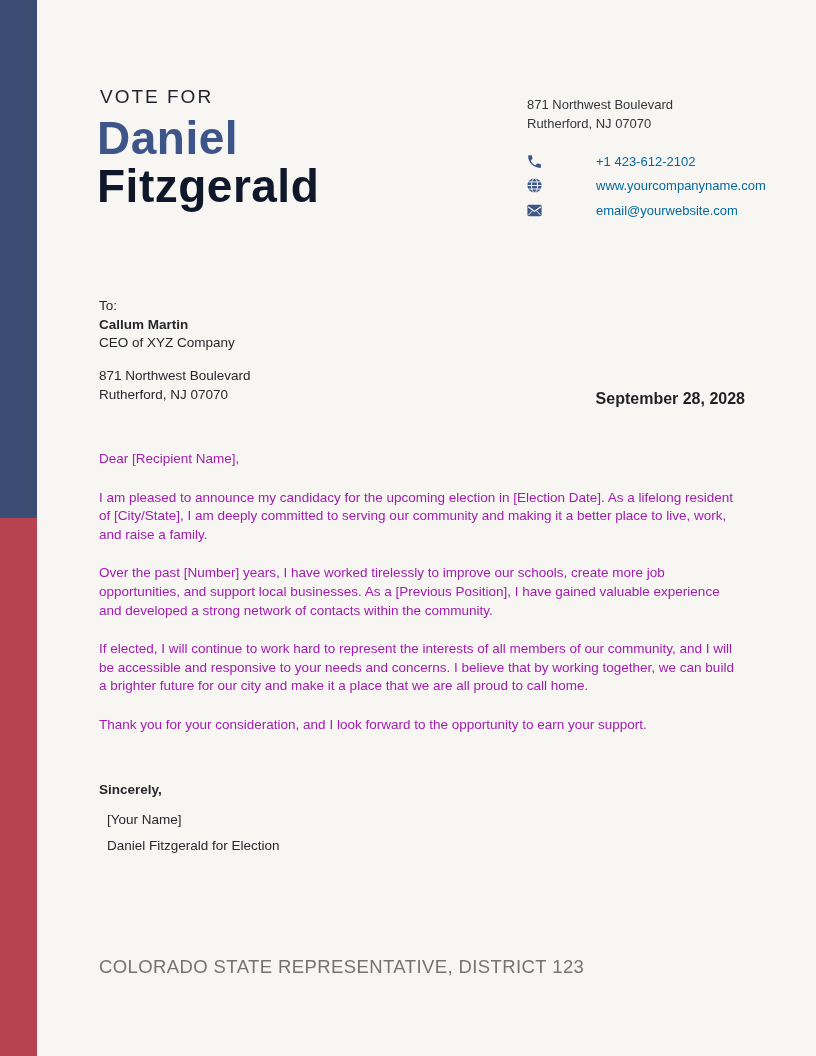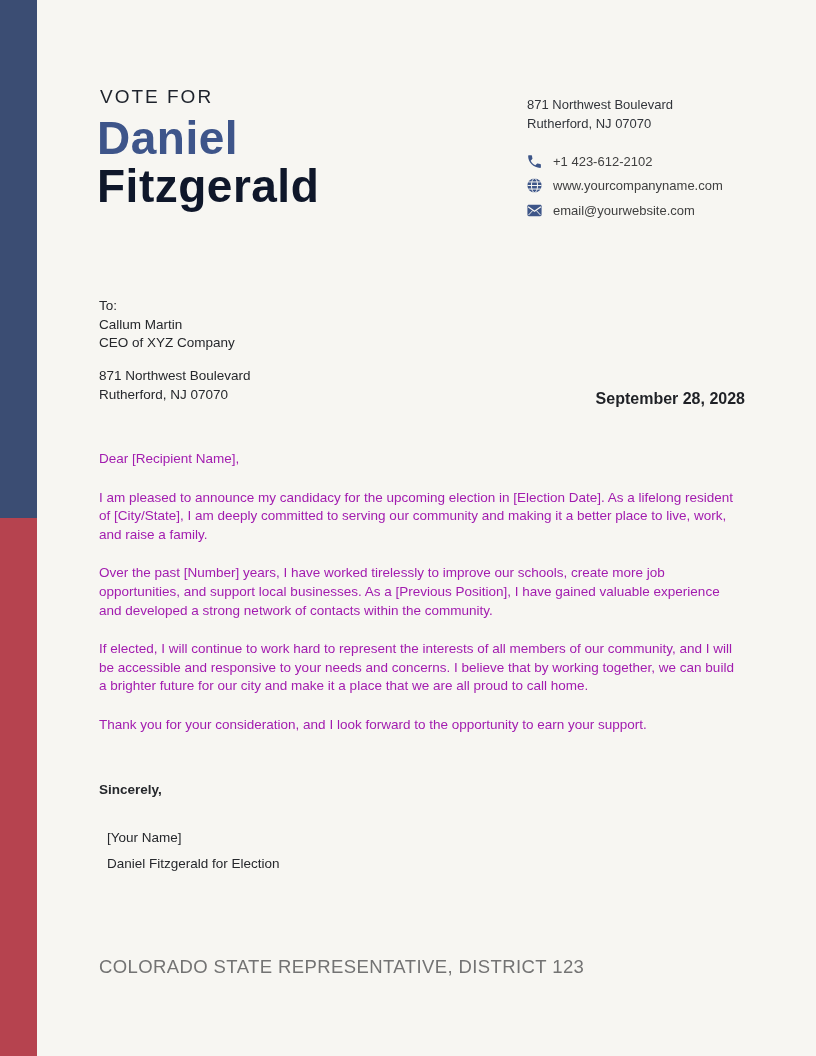--- a/index.html
+++ b/index.html
@@ -30,48 +30,48 @@
   .name-first { display: block; color: #3e558a; }
   .name-last  { display: block; color: #0f172a; }
 
   .contact-addr {
     position: absolute; left: 527px; top: 96px;
     font-size: 13px; line-height: 18.5px; color: #32353b;
   }
   .contact-rows { position: absolute; left: 526px; top: 149px; }
   .contact-row {
     display: flex; align-items: center; height: 24.5px;
-    font-size: 13px; color: #404040;
+    font-size: 13px; color: #0369a1; gap: 43px;
   }
   .contact-row .cicon { width: 17px; height: 17px; margin-right: 10px; flex: none; display: flex; }
   .cicon svg { width: 100%; height: 100%; }
 
   .recipient {
     position: absolute; left: 99px; top: 297px;
     font-size: 13.5px; line-height: 18.7px; color: #26282c;
   }
-  .recipient .bold { font-weight: 400; }
+  .recipient .bold { font-weight: 700; }
   .recipient .addr-gap { margin-top: 14px; }
 
   .letter-date {
     position: absolute; right: 71px; top: 390px;
     font-size: 16px; font-weight: 700; color: #1f2126;
   }
 
   .letter-body {
     position: absolute; left: 99px; top: 450px; width: 646px;
     font-size: 13.5px; line-height: 18.6px; color: #a21caf;
   }
   .letter-body p { margin: 0 0 20px 0; }
 
   .closing {
     position: absolute; left: 99px; top: 781px;
     font-size: 13.5px; line-height: 18.6px; color: #26282c;
   }
-  .closing .sincerely { font-weight: 700; margin: 0 0 29px 0; }
+  .closing .sincerely { font-weight: 700; margin: 0 0 11px 0; }
   .closing p { margin: 8px; }
 
   .footer-title {
     position: absolute; left: 99px; top: 956px;
     font-size: 18.5px; letter-spacing: 0.4px; color: #737373;
   }
 </style>
 </head>
 <body>
 

